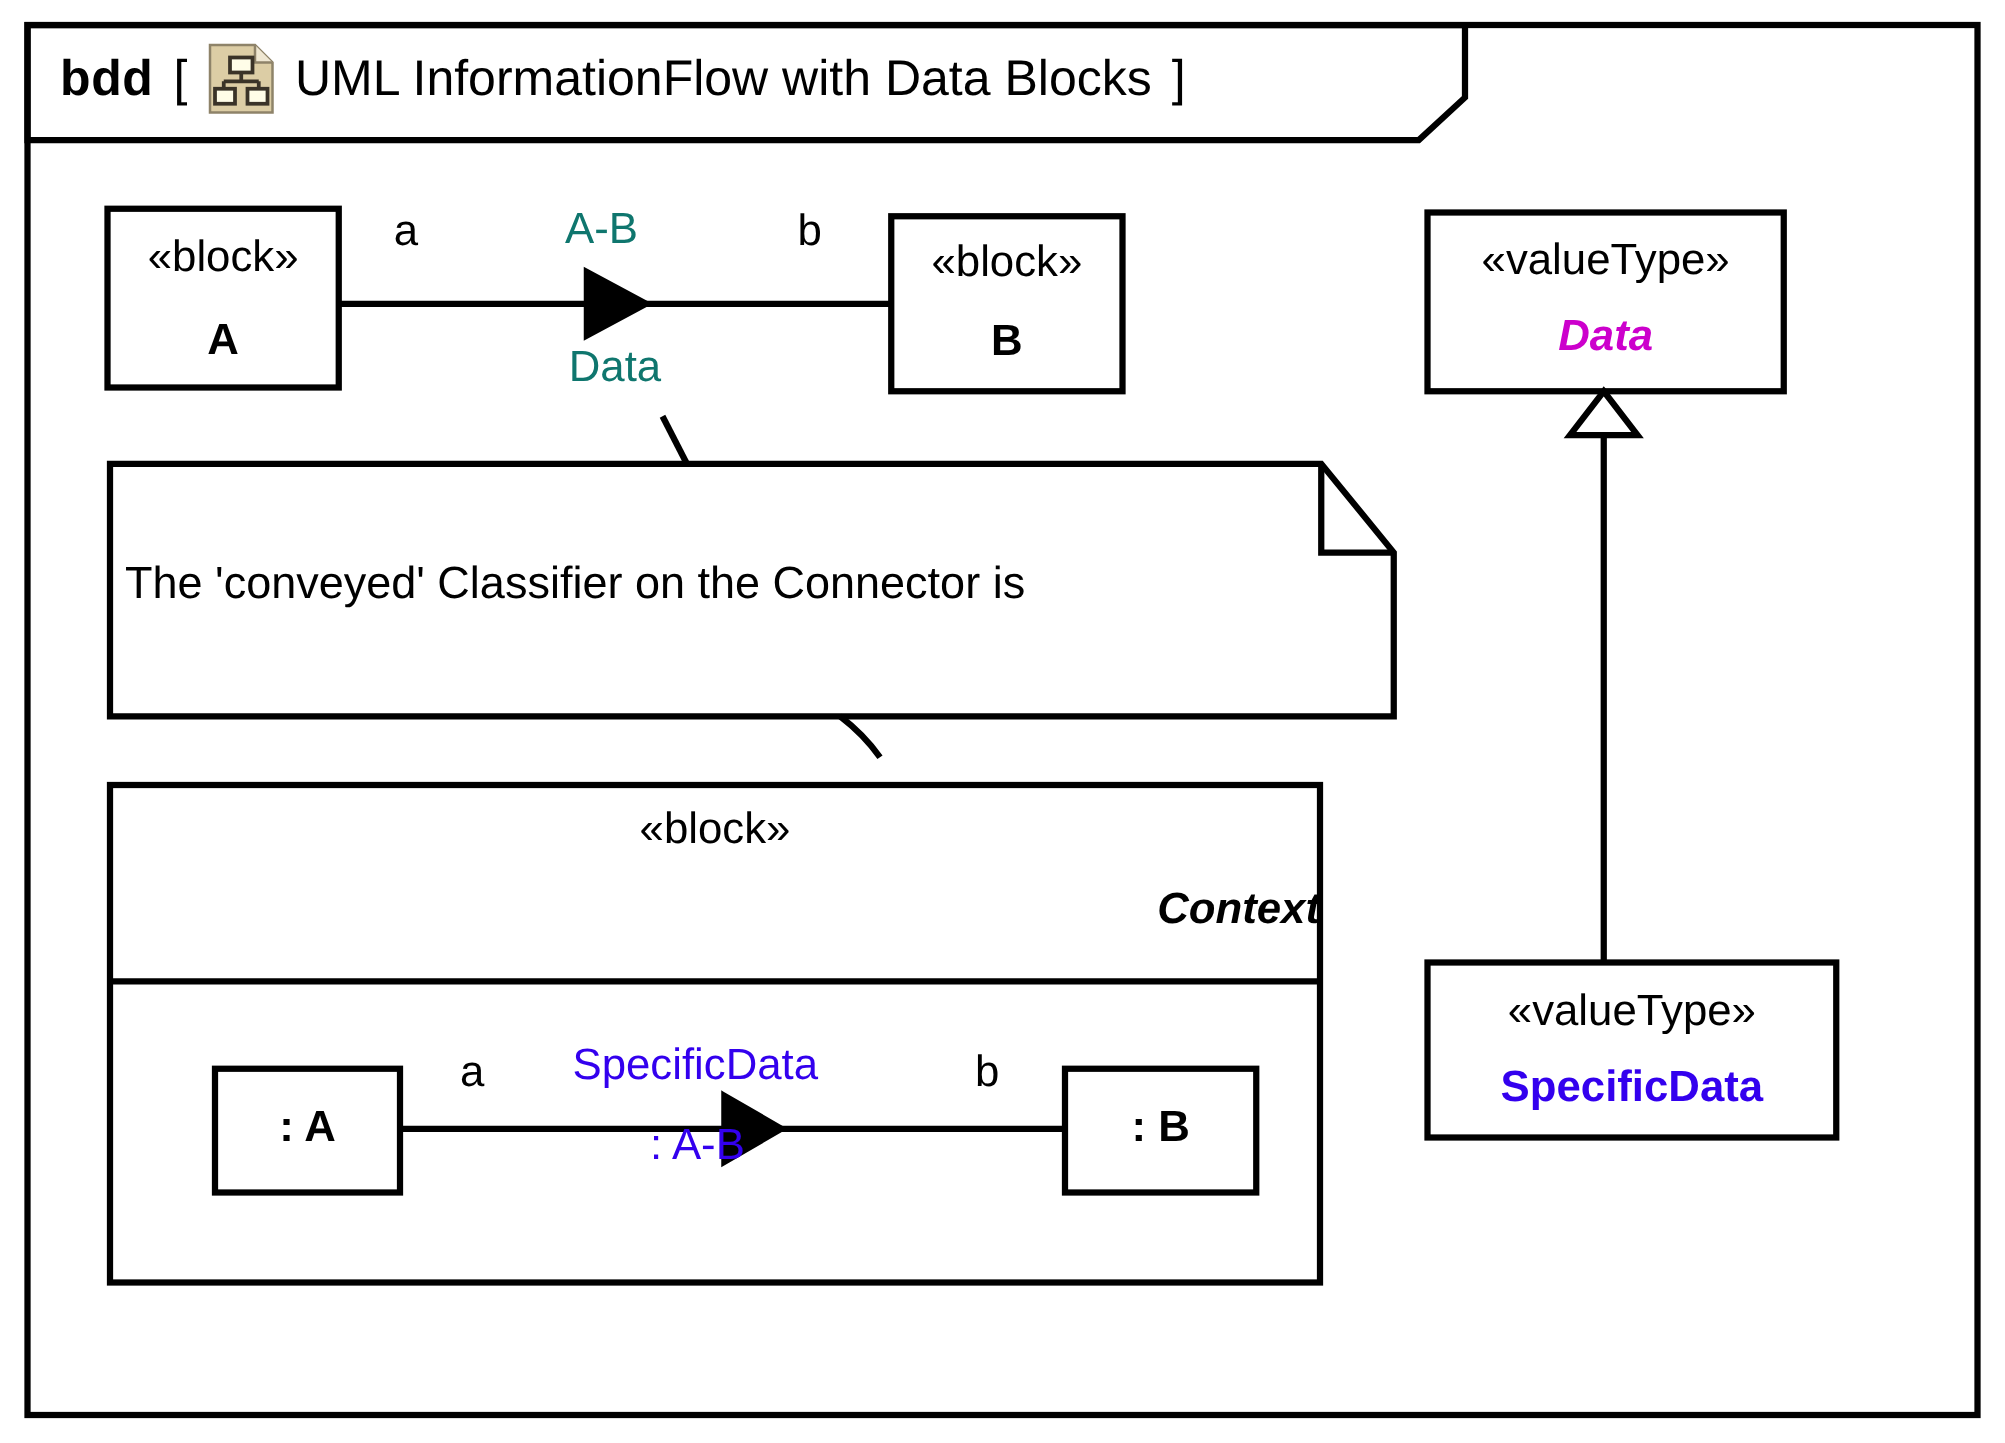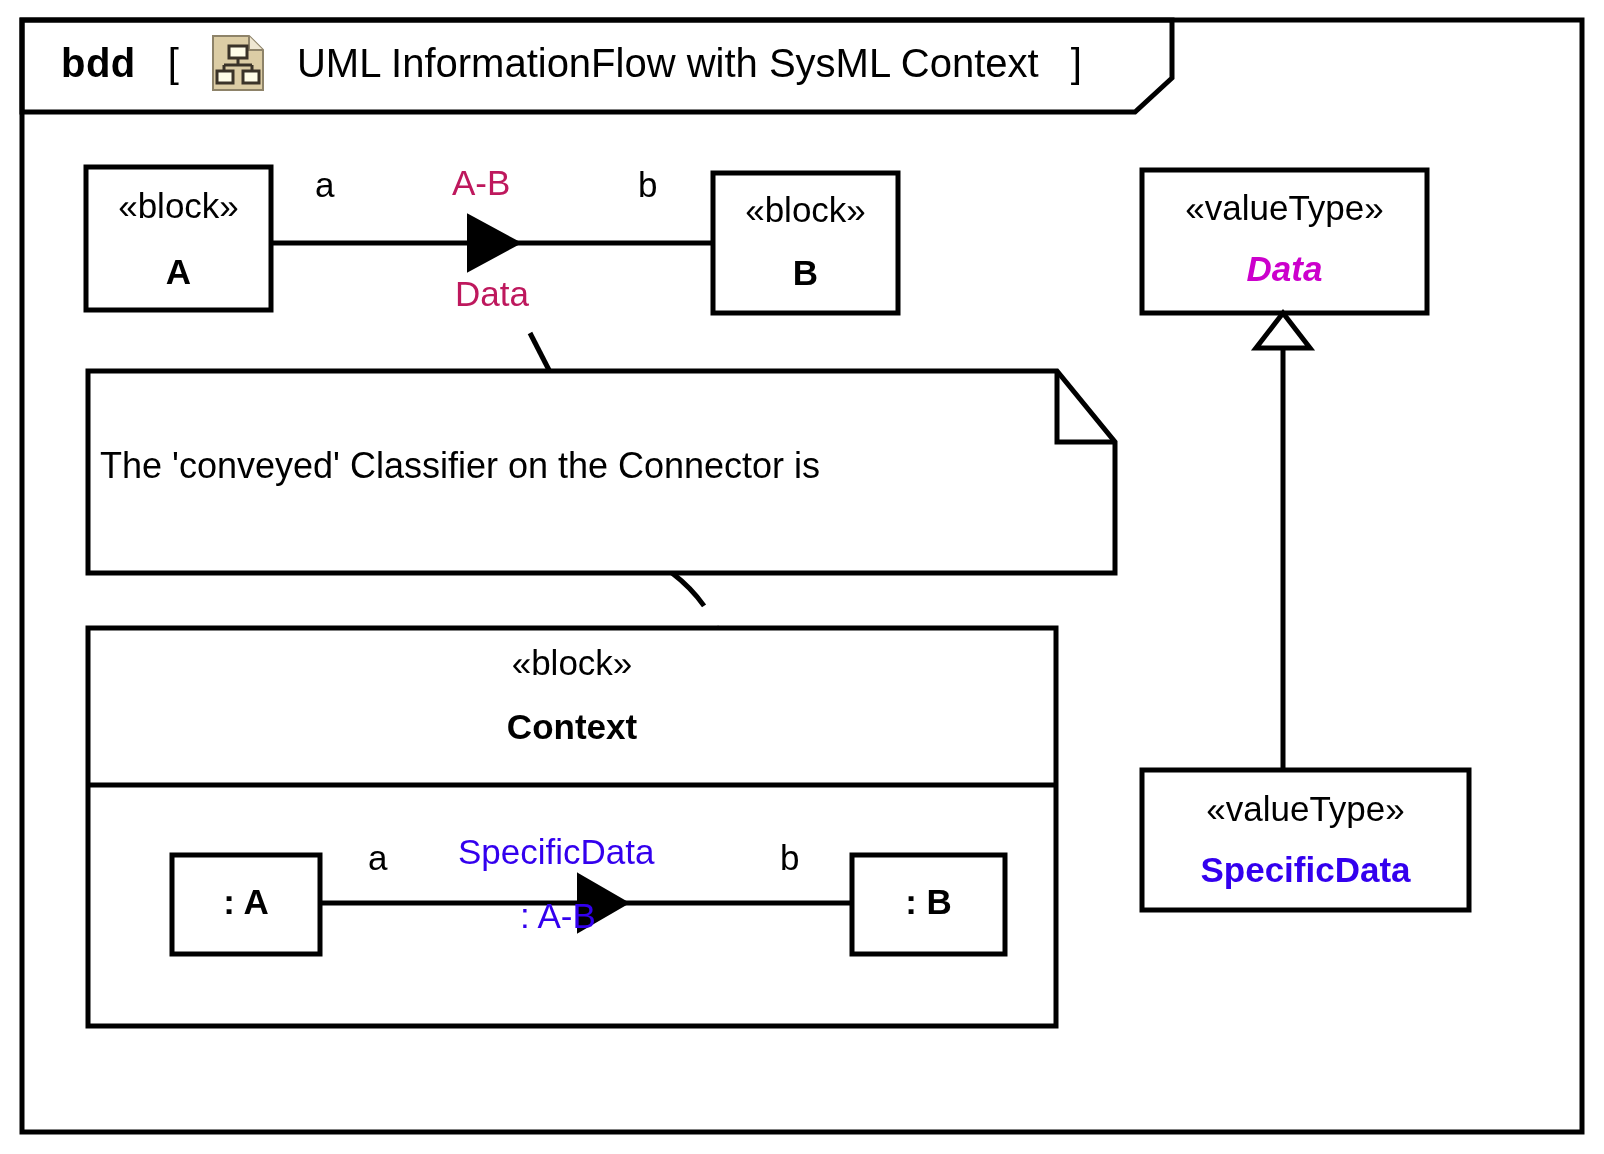--- a/index.html
+++ b/index.html
@@ -21,26 +21,26 @@
     position: absolute;
     left: 0;
     top: 0;
     width: 1604px;
     height: 1154px;
   }
 
   
   .frame-title {
     position: absolute;
-    left: 61px;
+    left: 48px;
     top: 30px;
     height: 66px;
     display: flex;
     align-items: center;
-    gap: 32px;
+    gap: 16px;
     white-space: nowrap;
   }
   .frame-kind {
     font-size: 40px;
     font-weight: bold;
     color: #000;
     letter-spacing: 0.5px;
   }
   .frame-bracket {
     font-size: 40px;
@@ -59,21 +59,21 @@
 
   
   .lbl {
     position: absolute;
     white-space: nowrap;
     color: #000;
   }
   .stereo   { font-size: 35px; }
   .name-b   { font-size: 35px; font-weight: bold; }
   .role     { font-size: 35px; }
-  .magenta  { color: #be185d; }
+  .magenta  { color: #0f766e; }
   .blue     { color: #3300EE; }
   .mag-it   { color: #CC00CC; font-weight: bold; font-style: italic; }
   .blue-b   { color: #3300EE; font-weight: bold; }
   .note-txt {
     position: absolute;
     font-size: 36px;
     color: #000;
     line-height: 54px;
     white-space: nowrap;
   }
@@ -130,39 +130,39 @@
         <path d="M38 2 L38 16 L52 16" fill="#EFE7D2" stroke="#8E8369" stroke-width="2"></path>
         <rect x="18" y="12" width="18" height="12" fill="#FFFDE8" stroke="#3A3328" stroke-width="3"></rect>
         <line x1="27" y1="24" x2="27" y2="31" stroke="#3A3328" stroke-width="3"></line>
         <line x1="13" y1="31" x2="41" y2="31" stroke="#3A3328" stroke-width="3"></line>
         <line x1="13" y1="31" x2="13" y2="37" stroke="#3A3328" stroke-width="3"></line>
         <line x1="41" y1="31" x2="41" y2="37" stroke="#3A3328" stroke-width="3"></line>
         <rect x="6" y="37" width="16" height="12" fill="#FFFDE8" stroke="#3A3328" stroke-width="3"></rect>
         <rect x="32" y="37" width="16" height="12" fill="#FFFDE8" stroke="#3A3328" stroke-width="3"></rect>
       </svg>
     </span>
-    <span class="frame-name">UML InformationFlow with SysML Context</span>
+    <span class="frame-name">UML InformationFlow with Data Blocks</span>
     <span class="frame-bracket">]</span>
   </div>
 
   <div class="lbl stereo" style="left:95px; top:186px; width:167px; text-align:center;">«block»</div>
   <div class="lbl name-b" style="left:95px; top:252px; width:167px; text-align:center;">A</div>
 
   <div class="lbl stereo" style="left:722px; top:190px; width:167px; text-align:center;">«block»</div>
   <div class="lbl name-b" style="left:722px; top:253px; width:167px; text-align:center;">B</div>
 
   <div class="lbl role" style="left:315px; top:165px;">a</div>
   <div class="lbl role" style="left:638px; top:165px;">b</div>
   <div class="lbl stereo magenta" style="left:452px; top:163px;">A-B</div>
   <div class="lbl stereo magenta" style="left:455px; top:274px;">Data</div>
 
   <div class="note-txt" style="left:100px; top:439px;">The 'conveyed' Classifier on the Connector is</div>
 
   <div class="lbl stereo" style="left:88px; top:643px; width:968px; text-align:center;">«block»</div>
-  <div class="lbl name-b" style="left:88px; top:707px; width:968px; text-align:center;">Context</div>
+  <div class="lbl name-b" style="left:88px; top:707px; width:968px; text-align:right;font-style:italic;">Context</div>
 
   <div class="lbl name-b" style="left:172px; top:882px; width:148px; text-align:center;">: A</div>
   <div class="lbl name-b" style="left:852px; top:882px; width:153px; text-align:center;">: B</div>
 
   <div class="lbl role" style="left:368px; top:838px;">a</div>
   <div class="lbl role" style="left:780px; top:838px;">b</div>
   <div class="lbl stereo blue" style="left:458px; top:832px;">SpecificData</div>
   <div class="lbl stereo blue" style="left:520px; top:896px;">: A-B</div>
 
   <div class="lbl stereo" style="left:1142px; top:188px; width:285px; text-align:center;">«valueType»</div>

